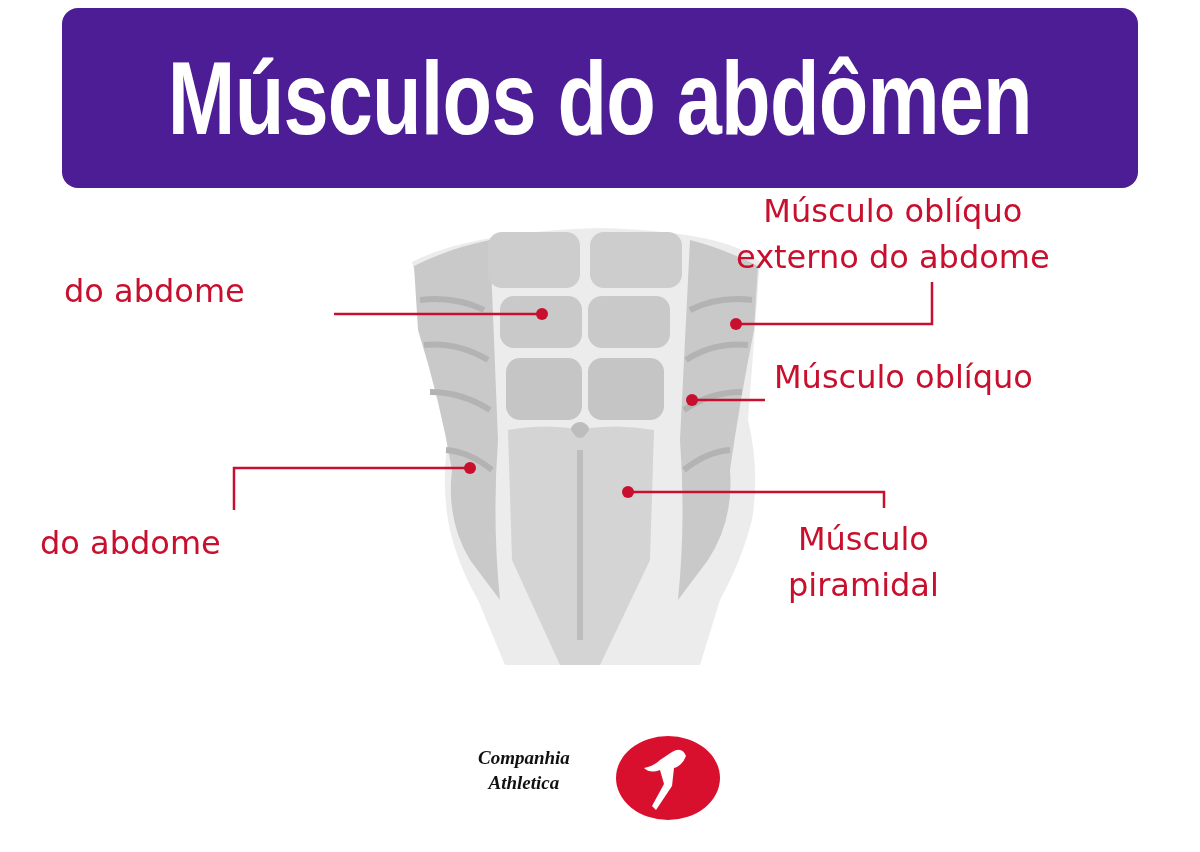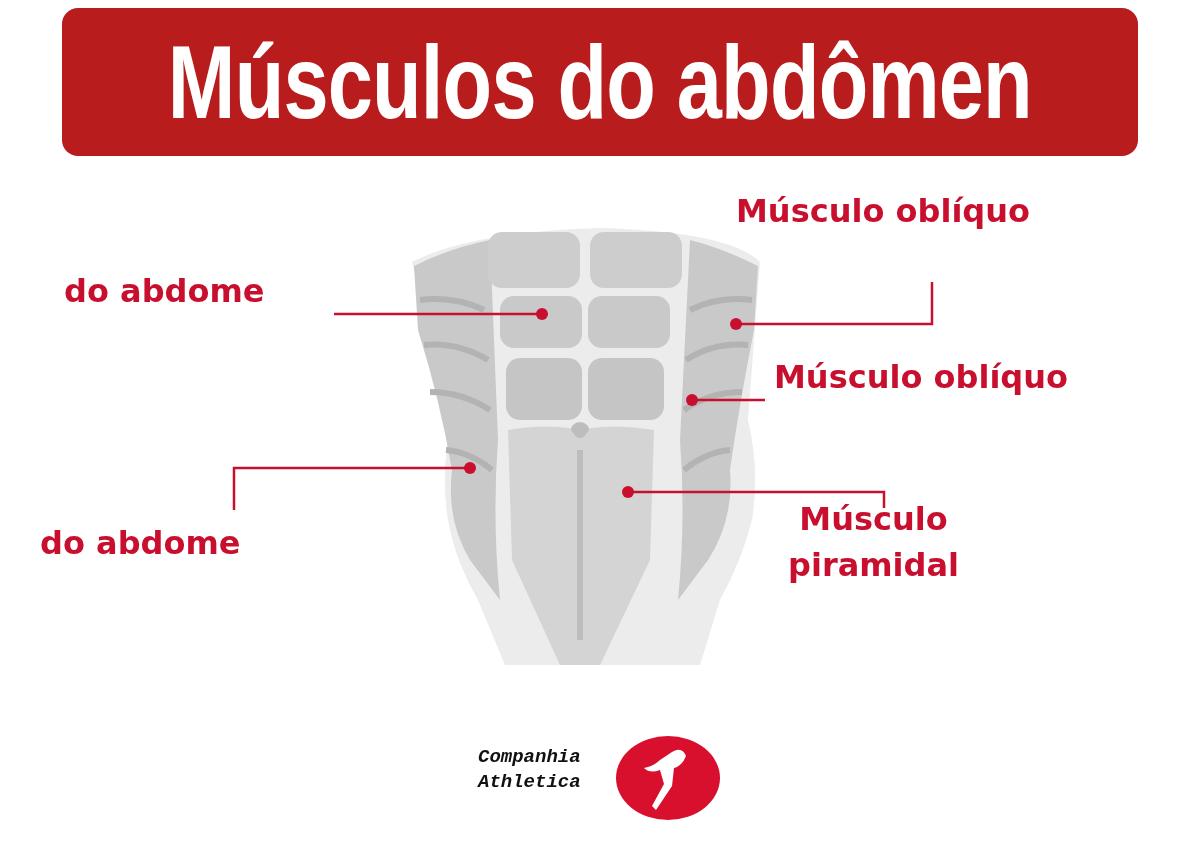--- a/index.html
+++ b/index.html
@@ -1,23 +1,23 @@
 <!DOCTYPE html>
 <html><head>
 <meta charset="utf-8">
 <style>
   html, body { margin:0; padding:0; background:#ffffff; }
   body { width:1200px; height:852px; position:relative; overflow:hidden; font-family:"DejaVu Sans", sans-serif; }
-  .title-banner { position:absolute; left:62px; top:8px; width:1076px; height:148px; background:#b91c1c; border-radius:16px; display:flex; align-items:center; justify-content:center; }
+  .title-banner { position:absolute; left:62px; top:8px; width:1076px; height:180px; background:#4c1d95; border-radius:16px; display:flex; align-items:center; justify-content:center; }
   .title-text { color:#fff; font-family:"Liberation Sans", sans-serif; font-weight:bold; font-size:104px; letter-spacing:-1px; transform:scaleX(0.78); white-space:nowrap; line-height:1; }
-  .label { position:absolute; color:#c8102e; font-family:"DejaVu Sans", sans-serif; font-weight:bold; font-size:32px; line-height:46px; white-space:nowrap; }
+  .label { position:absolute; color:#c8102e; font-family:"DejaVu Sans", sans-serif; font-weight:normal; font-size:32px; line-height:46px; white-space:nowrap; }
   .label .line { display:block; }
   .center { text-align:center; }
   svg.art { position:absolute; left:0; top:0; }
-  .logo-text { position:absolute; left:478px; top:745px; font-family:Liberation Mono, monospace; font-weight:bold; font-style:italic; font-size:19px; line-height:25px; color:#111; text-align:left; }
+  .logo-text { position:absolute; left:478px; top:745px; font-family:Liberation Serif, serif; font-weight:bold; font-style:italic; font-size:19px; line-height:25px; color:#111; text-align:center; }
 </style>
 </head>
 <body>
 
 <div class="title-banner">
   <div class="title-text">Músculos do abdômen</div>
 </div>
 
 <svg class="art" width="1200" height="852" viewBox="0 0 1200 852">
 
@@ -62,28 +62,29 @@
 
   <ellipse cx="668" cy="778" rx="52" ry="42" fill="#d8102e"></ellipse>
   <path d="M672 752 q10 -6 14 4 q-4 10 -12 12 l-2 18 l-16 24 l-4 -4 l12 -22 l-4 -14 q-10 4 -16 -2 q10 -2 16 -8 z" fill="#fff"></path>
 </svg>
 
 <div class="label" style="left:64px; top:268px;">
   <span class="line">do abdome</span>
 </div>
 <div class="label center" style="left:736px; top:188px;">
   <span class="line">Músculo oblíquo</span>
+  <span class="line">externo do abdome</span>
 </div>
 <div class="label" style="left:774px; top:354px;">
   <span class="line">Músculo oblíquo</span>
 </div>
 <div class="label center" style="left:40px; top:520px;">
   <span class="line">do abdome</span>
 </div>
-<div class="label center" style="left:788px; top:496px;">
+<div class="label center" style="left:788px; top:516px;">
   <span class="line">Músculo</span>
   <span class="line">piramidal</span>
 </div>
 
 <div class="logo-text">
   <div>Companhia</div>
   <div>Athletica</div>
 </div>
 
 </body></html>

